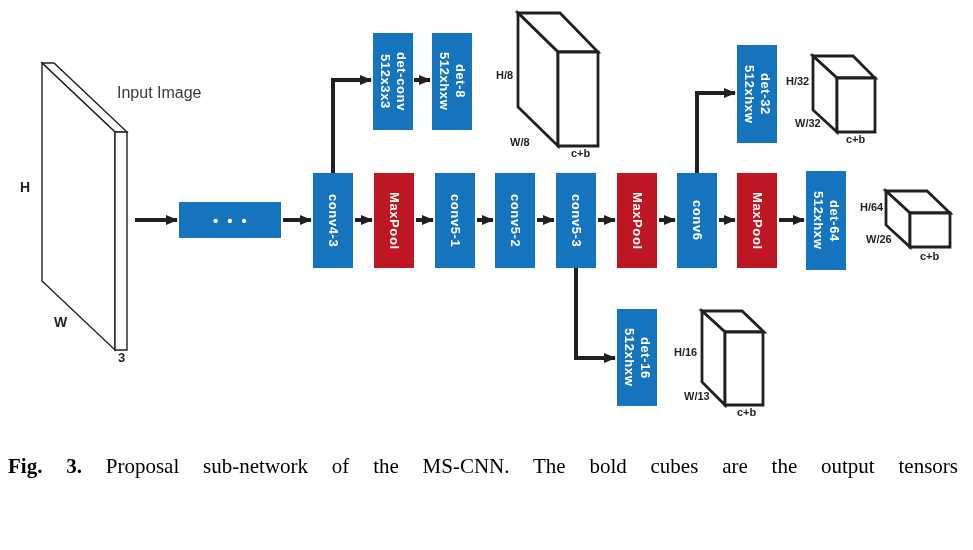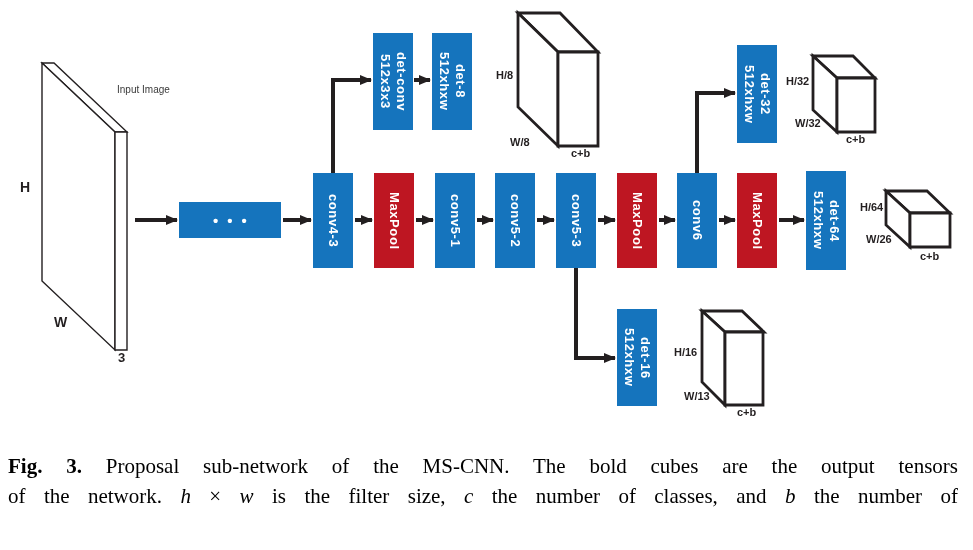--- a/index.html
+++ b/index.html
@@ -10,21 +10,21 @@
   .blue{background:#1574BD;}
   .red{background:#BE1622;}
   .vlabel{writing-mode:vertical-rl;text-orientation:mixed;color:#ffffff;font-weight:bold;
           font-size:13px;letter-spacing:0.6px;line-height:1.25;white-space:nowrap;text-align:center;}
   .vlabel.two span{display:block;}
   .dots-label{color:#ffffff;font-weight:bold;font-size:15px;letter-spacing:9px;padding-left:9px;
               line-height:1;}
   .lab{position:absolute;color:#231F20;font-weight:bold;font-size:11px;white-space:nowrap;}
   .lab.big{font-size:14px;}
   .lab.mid{font-size:13px;}
-  .inputlab{position:absolute;color:#3a3a3a;font-size:10px;font-weight:400;white-space:nowrap;}
+  .inputlab{position:absolute;color:#3a3a3a;font-size:16px;font-weight:400;white-space:nowrap;}
   .caption{position:absolute;left:8px;top:451px;width:950px;color:#000000;
            font-family:Liberation Serif, serif;font-size:21px;line-height:30px;word-spacing:2px;}
   .cap-line{width:100%;}
   .cap-line.just{text-align:justify;text-align-last:justify;}
   .cap-line .b{font-weight:bold;}
   .cap-line i{font-style:italic;}
 </style>
 </head>
 <body>
 
@@ -160,18 +160,15 @@
   <span class="lab" style="left:920px;top:250px">c+b</span>
 
   <span class="lab" style="left:674px;top:346px">H/16</span>
   <span class="lab" style="left:684px;top:390px">W/13</span>
   <span class="lab" style="left:737px;top:406px">c+b</span>
 
   <div class="caption">
     <div class="cap-line just">
       <span class="b">Fig. 3.</span><span> Proposal sub-network of the MS-CNN. The bold cubes are the output tensors</span>
     </div>
-    <div class="cap-line just">
-      <span>of the network. </span><i>h</i><span> × </span><i>w</i><span> is the filter size, </span><i>c</i><span> the number of classes, and </span><i>b</i><span> the number of</span>
-    </div>
   </div>
 
 </div>
 
 </body></html>

